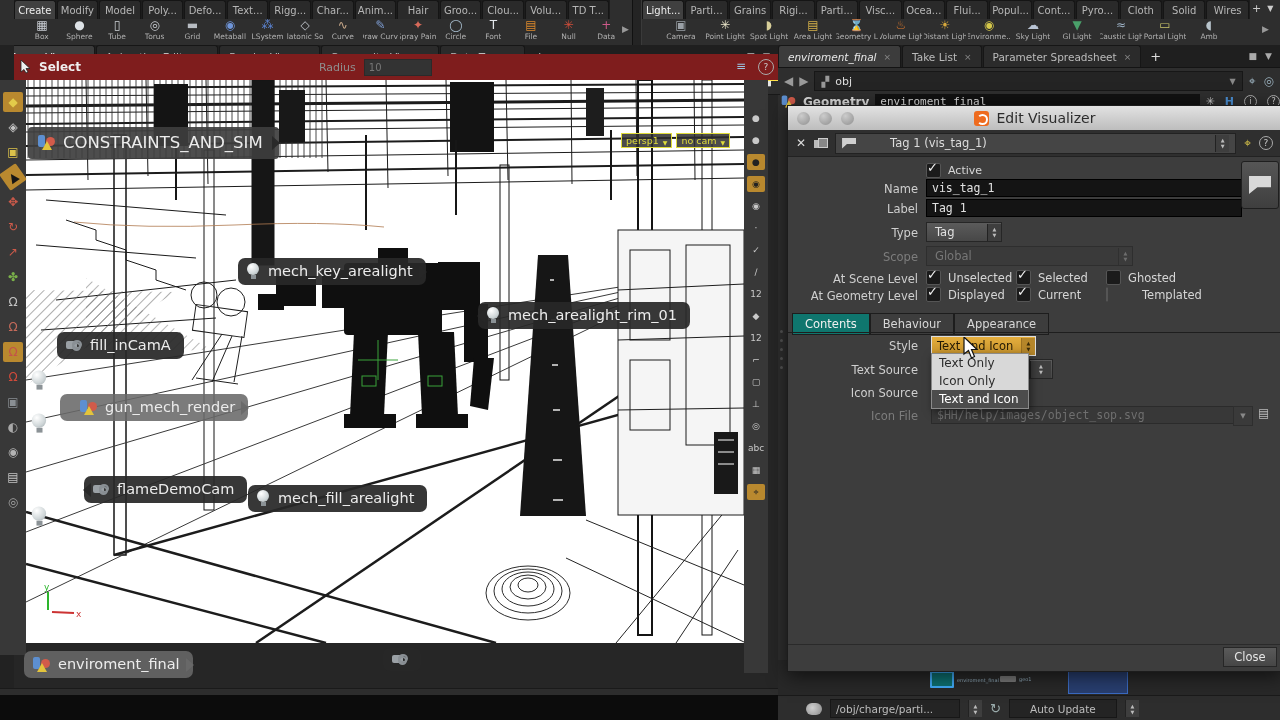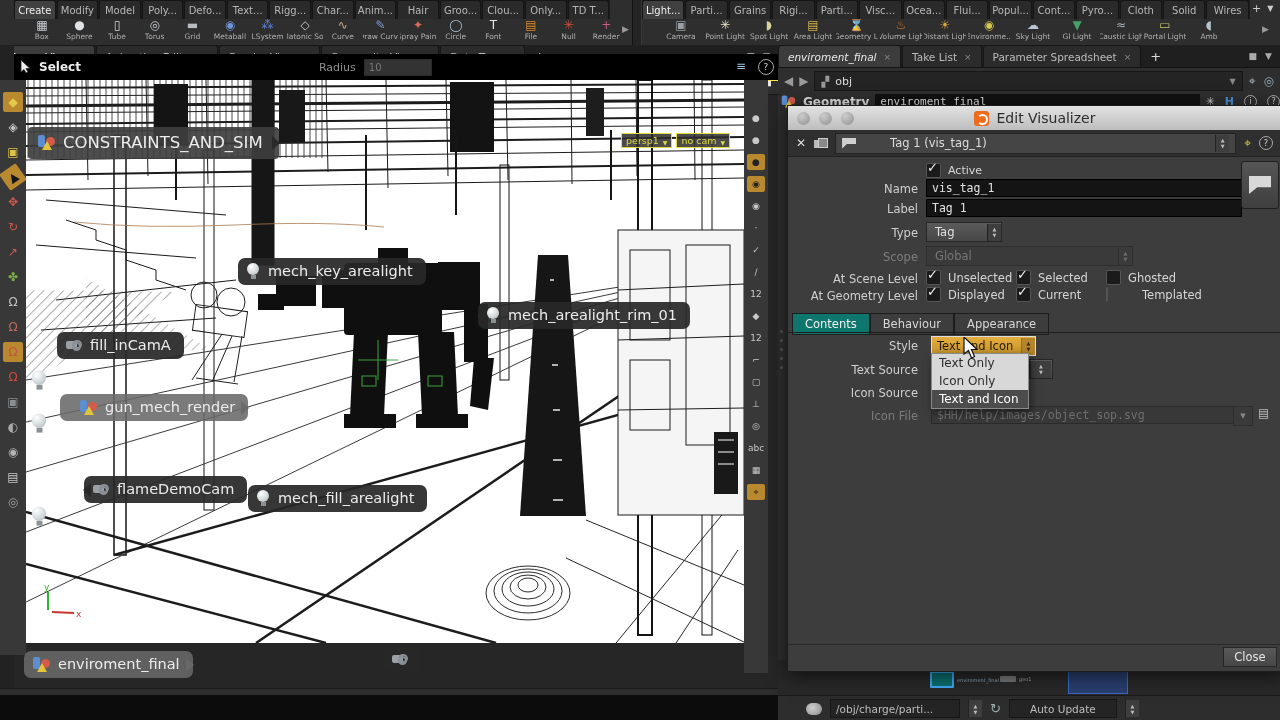--- a/index.html
+++ b/index.html
@@ -32,21 +32,21 @@
   .winBtns{margin-left:auto;display:flex;align-items:center;gap:8px;padding-right:8px;color:#aaa;font-size:9px;}
   .pathBar{height:26px;background:#2e2e2e;display:flex;align-items:center;gap:6px;padding:0 6px;border-bottom:1px solid #191919;}
   .navArrow{color:#9a9a9a;font-size:12px;}
   .pathField{flex:1;height:18px;background:#242424;border:1px solid #171717;display:flex;align-items:center;gap:6px;
              padding:0 6px;color:#ddd;font-size:11px;}
   .pathCaret{margin-left:auto;color:#888;font-size:8px;}
   .clap{color:#999;font-size:10px;}
   .pathIcons{display:flex;gap:8px;color:#9ab0bd;font-size:12px;align-items:center;}
   
   #leftPane{left:0;top:45px;width:778px;height:675px;background:#262626;}
-  #vpToolbar{left:14px;top:54px;width:754px;height:26px;background:#000000;display:flex;align-items:center;
+  #vpToolbar{left:14px;top:54px;width:754px;height:26px;background:#7f1d1d;display:flex;align-items:center;
              padding:0 6px;gap:8px;border-bottom:1px solid #fde047;}
   #vpToolbar .sel{font-weight:bold;color:#efefef;font-size:12px;}
   #vpToolbar .radLbl{margin-left:230px;color:#8f8f8f;}
   #vpToolbar .radInput{width:58px;height:15px;background:#333;border:1px solid #2a2a2a;color:#777;
                        padding:0 4px;font-size:10px;display:flex;align-items:center;}
   #vpToolbar .tbIcons{margin-left:auto;display:flex;gap:12px;color:#9cc4e0;font-size:12px;}
   .qhelp{width:14px;height:14px;border:1px solid #aaa;border-radius:50%;color:#ccc;display:flex;
          align-items:center;justify-content:center;font-size:9px;}
   #viewport{left:26px;top:80px;width:718px;height:563px;background:#fff;overflow:hidden;}
   #vpLeftBar{left:0;top:80px;width:26px;height:563px;background:#383838;display:flex;flex-direction:column;
@@ -173,21 +173,21 @@
         <div class="shelfTab">Model</div>
         <div class="shelfTab">Poly...</div>
         <div class="shelfTab">Defo...</div>
         <div class="shelfTab">Text...</div>
         <div class="shelfTab">Rigg...</div>
         <div class="shelfTab">Char...</div>
         <div class="shelfTab">Anim...</div>
         <div class="shelfTab">Hair</div>
         <div class="shelfTab">Groo...</div>
         <div class="shelfTab">Clou...</div>
-        <div class="shelfTab">Only...</div>
+        <div class="shelfTab">Volu...</div>
         <div class="shelfTab">TD T...</div>
       </div>
     <div class="abs shelfTabs" style="left:642px;top:0;width:608px;">
         <div class="shelfTab active">Light...</div>
         <div class="shelfTab">Parti...</div>
         <div class="shelfTab">Grains</div>
         <div class="shelfTab">Rigi...</div>
         <div class="shelfTab">Parti...</div>
         <div class="shelfTab">Visc...</div>
         <div class="shelfTab">Ocea...</div>
@@ -259,21 +259,21 @@
         <div class="tool">
           <span class="tglyph" style="color: rgb(221, 138, 44);">▤</span>
           <span class="tlabel">File</span>
         </div>
         <div class="tool">
           <span class="tglyph" style="color: rgb(207, 77, 58);">✳</span>
           <span class="tlabel">Null</span>
         </div>
         <div class="tool">
           <span class="tglyph" style="color: rgb(207, 90, 138);">+</span>
-          <span class="tlabel">Render</span>
+          <span class="tlabel">Data</span>
         </div>
       </div>
     <div class="abs toolRow" style="left:650px;width:600px;">
         <div class="tool">
           <span class="tglyph" style="color: rgb(154, 160, 166);">▣</span>
           <span class="tlabel">Camera</span>
         </div>
         <div class="tool">
           <span class="tglyph" style="color: rgb(232, 228, 200);">✳</span>
           <span class="tlabel">Point Light</span>

